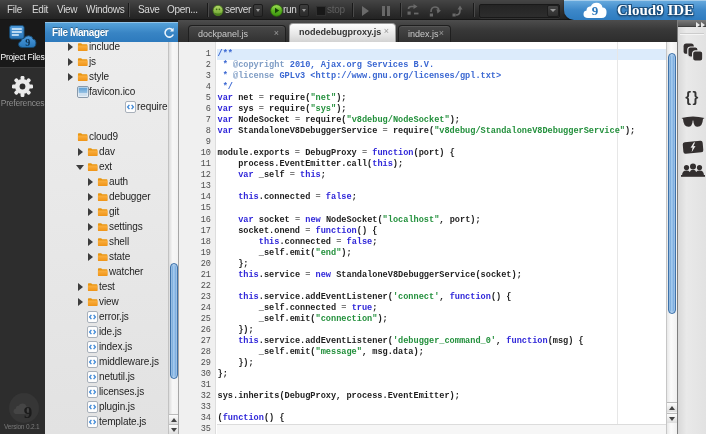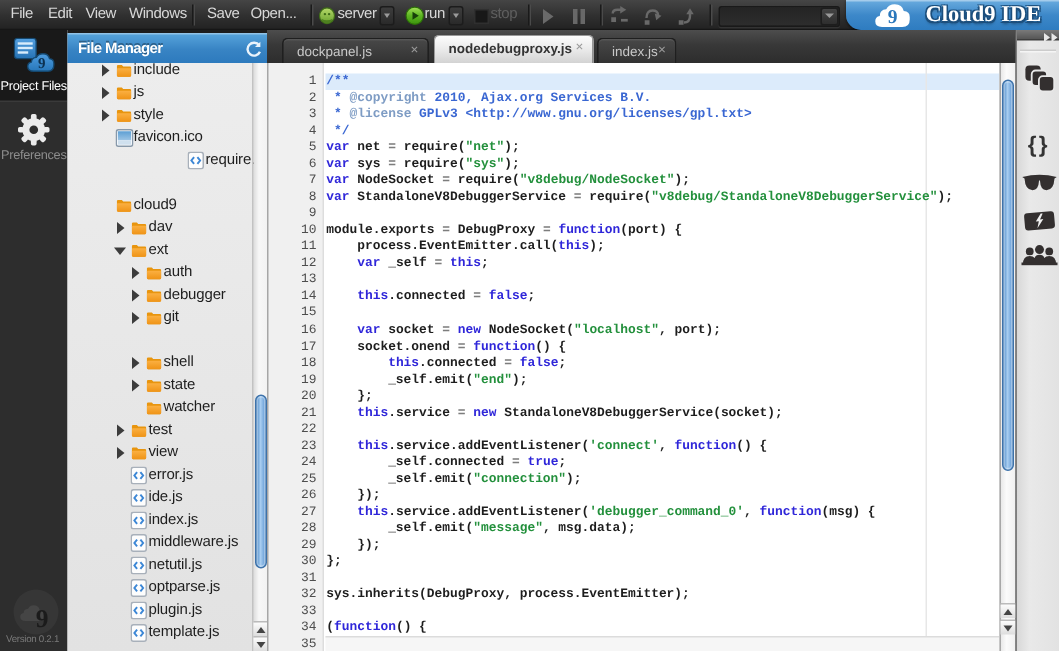--- a/index.html
+++ b/index.html
@@ -296,20 +296,28 @@
           <span class="tlabel" style="left:64px;">debugger</span>
         </div>
 <div class="trow" style="top:162.5px;padding-left:11px;">
           <span class="tarrow arr-r" style="left:43px;"></span>
           <svg class="abs" style="left:52px;top:2px;" width="11" height="10" viewBox="0 0 12 11">
             <path d="M1 2.2 L1 9.2 Q1 10 1.8 10 L10.6 10 Q11.4 10 11.4 9.2 L11.4 3.4 Q11.4 2.6 10.6 2.6 L5.6 2.6 L4.6 1.4 L1.8 1.4 Q1 1.4 1 2.2 Z" fill="#e8950f"></path>
             <path d="M1 4.4 L1 9.2 Q1 10 1.8 10 L10.6 10 Q11.4 10 11.4 9.2 L11.4 4.6 Q11.4 3.8 10.6 3.8 L1.8 3.8 Q1 3.8 1 4.4 Z" fill="url(#fg)"></path>
           </svg>
           <span class="tlabel" style="left:64px;">git</span>
         </div>
+<div class="trow" style="top:177.5px;">
+          <span class="tarrow arr-r" style="left:43px;"></span>
+          <svg class="abs" style="left:52px;top:2px;" width="11" height="10" viewBox="0 0 12 11">
+            <path d="M1 2.2 L1 9.2 Q1 10 1.8 10 L10.6 10 Q11.4 10 11.4 9.2 L11.4 3.4 Q11.4 2.6 10.6 2.6 L5.6 2.6 L4.6 1.4 L1.8 1.4 Q1 1.4 1 2.2 Z" fill="#e8950f"></path>
+            <path d="M1 4.4 L1 9.2 Q1 10 1.8 10 L10.6 10 Q11.4 10 11.4 9.2 L11.4 4.6 Q11.4 3.8 10.6 3.8 L1.8 3.8 Q1 3.8 1 4.4 Z" fill="url(#fg)"></path>
+          </svg>
+          <span class="tlabel" style="left:64px;">settings</span>
+        </div>
 <div class="trow" style="top:192.5px;padding-left:40px;">
           <span class="tarrow arr-r" style="left:43px;"></span>
           <svg class="abs" style="left:52px;top:2px;" width="11" height="10" viewBox="0 0 12 11">
             <path d="M1 2.2 L1 9.2 Q1 10 1.8 10 L10.6 10 Q11.4 10 11.4 9.2 L11.4 3.4 Q11.4 2.6 10.6 2.6 L5.6 2.6 L4.6 1.4 L1.8 1.4 Q1 1.4 1 2.2 Z" fill="#e8950f"></path>
             <path d="M1 4.4 L1 9.2 Q1 10 1.8 10 L10.6 10 Q11.4 10 11.4 9.2 L11.4 4.6 Q11.4 3.8 10.6 3.8 L1.8 3.8 Q1 3.8 1 4.4 Z" fill="url(#fg)"></path>
           </svg>
           <span class="tlabel" style="left:64px;">shell</span>
         </div>
 <div class="trow" style="top:207.5px;">
           <span class="tarrow arr-r" style="left:43px;"></span>
@@ -381,21 +389,21 @@
             <path d="M6.6 3.8 L8.4 6 L6.6 8.2" stroke="#3c87d6" stroke-width="1.3" fill="none"></path>
           </svg>
           <span class="tlabel" style="left:54px;">netutil.js</span>
         </div>
 <div class="trow" style="top:342.5px;">
           <svg class="abs" style="left:42px;top:1.5px;" width="11" height="12" viewBox="0 0 11 12">
             <rect x="0.5" y="0.5" width="10" height="11" rx="1.5" fill="#fdfdfd" stroke="#a8b0ba"></rect>
             <path d="M4.4 3.8 L2.6 6 L4.4 8.2" stroke="#3c87d6" stroke-width="1.3" fill="none"></path>
             <path d="M6.6 3.8 L8.4 6 L6.6 8.2" stroke="#3c87d6" stroke-width="1.3" fill="none"></path>
           </svg>
-          <span class="tlabel" style="left:54px;">optparse.js</span>
+          <span class="tlabel" style="left:54px;">licenses.js</span>
         </div>
 <div class="trow" style="top:357.5px;">
           <svg class="abs" style="left:42px;top:1.5px;" width="11" height="12" viewBox="0 0 11 12">
             <rect x="0.5" y="0.5" width="10" height="11" rx="1.5" fill="#fdfdfd" stroke="#a8b0ba"></rect>
             <path d="M4.4 3.8 L2.6 6 L4.4 8.2" stroke="#3c87d6" stroke-width="1.3" fill="none"></path>
             <path d="M6.6 3.8 L8.4 6 L6.6 8.2" stroke="#3c87d6" stroke-width="1.3" fill="none"></path>
           </svg>
           <span class="tlabel" style="left:54px;">plugin.js</span>
         </div>
 <div class="trow" style="top:372.5px;">

